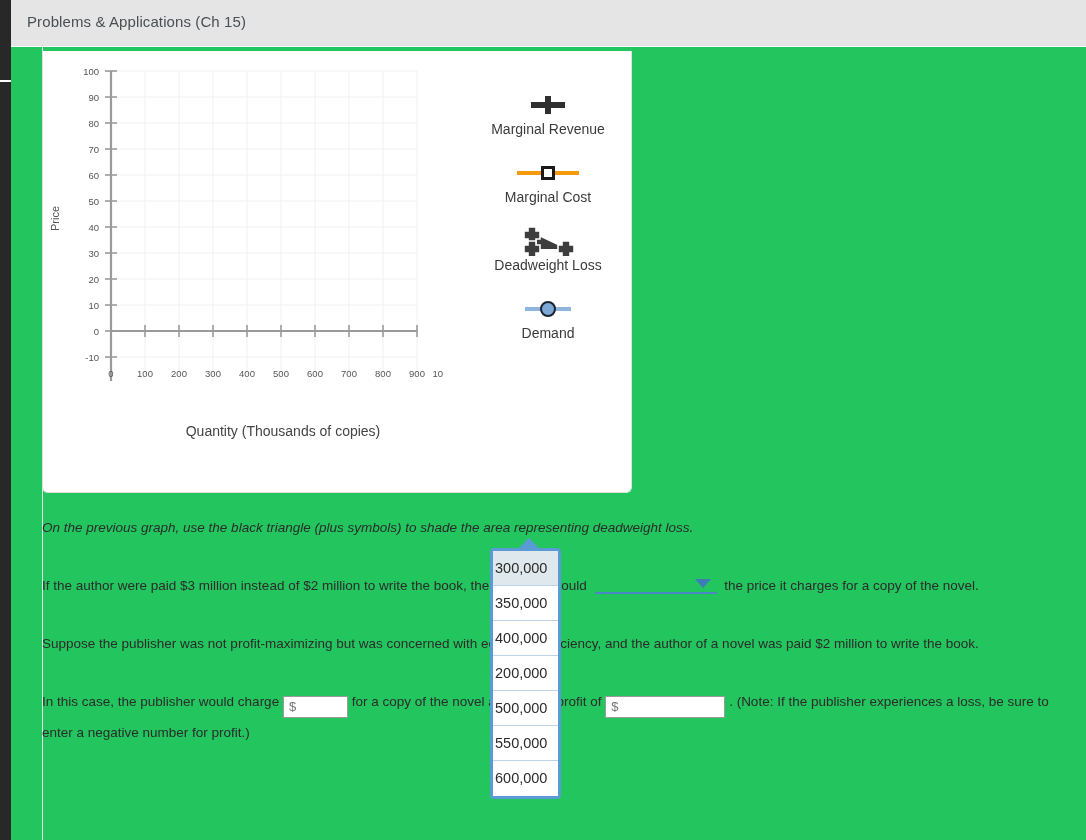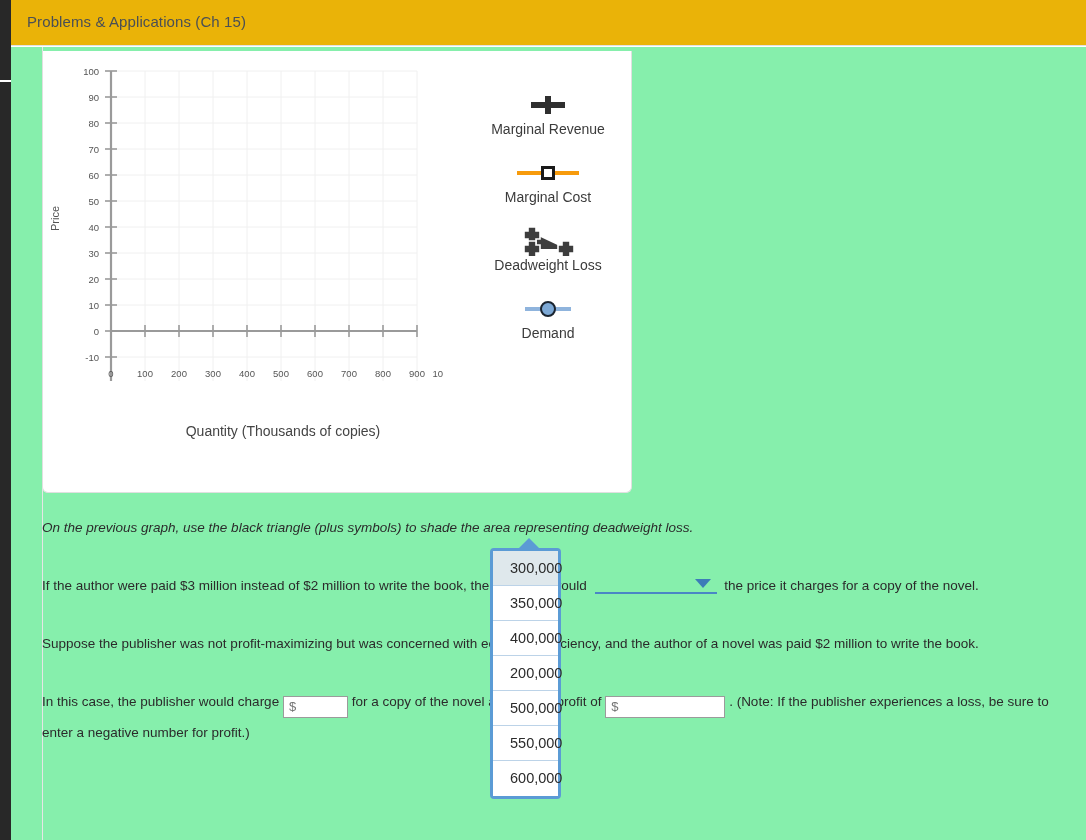--- a/index.html
+++ b/index.html
@@ -25,36 +25,36 @@
   .rail-gap {
     position: absolute; left: 0; top: 80px;
     width: 11px; height: 2px;
     background: #ffffff;
   }
 
   
   .header {
     position: absolute; left: 11px; top: 0;
     width: 1075px; height: 46px;
-    background: #eab308;
+    background: #e5e5e5;
     border-bottom: 1px solid #e2e2e2;
   }
   .header-title {
     position: absolute; left: 16px; top: 13px;
     font-size: 15px;
     color: #4a4f55;
     letter-spacing: .1px;
     white-space: nowrap;
   }
 
   
   .content {
     position: absolute; left: 11px; top: 47px;
     width: 1075px; height: 793px;
-    background: #86efac;
+    background: #22c55e;
   }
   .col-divider {
     position: absolute; left: 31px; top: 0;
     width: 1px; height: 793px;
     background: #e6e6e6;
   }
 
   
   .graph-panel {
     position: absolute; left: 31px; top: 4px;
@@ -189,21 +189,21 @@
   }
   .dd-open-arrow {
     position: absolute; left: 25px; top: -13px;
     width: 0; height: 0;
     border-left: 11px solid transparent;
     border-right: 11px solid transparent;
     border-bottom: 11px solid #5b9bd5;
   }
   .dd-option {
     height: 35px; line-height: 35px;
-    padding-left: 17px;
+    padding-left: 2px;
     font-size: 14.5px;
     color: #2b2b2b;
     border-bottom: 1px solid #bcd3e8;
     background: #ffffff;
     white-space: nowrap;
   }
   .dd-option:last-child { border-bottom: none; }
   .dd-option.selected { background: #dfe8ec; }
 </style>
 </head>

